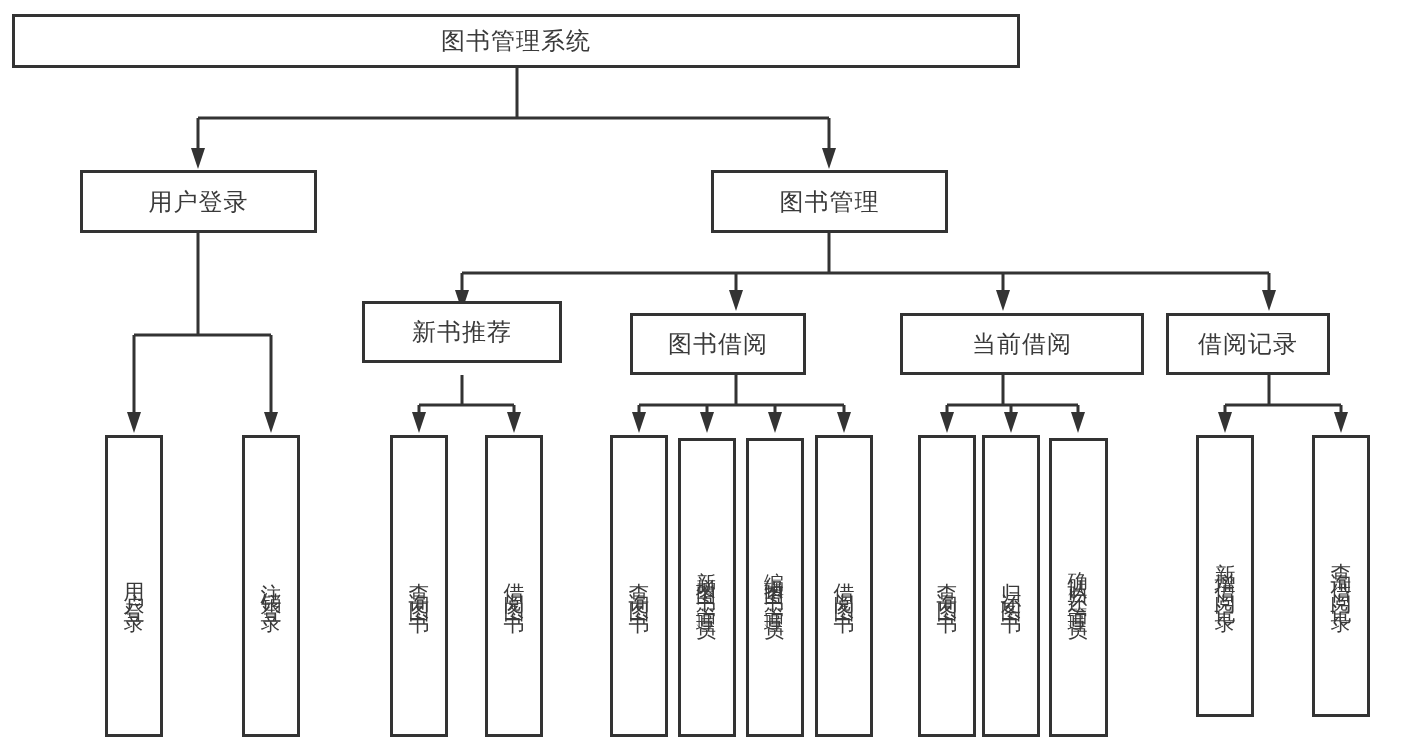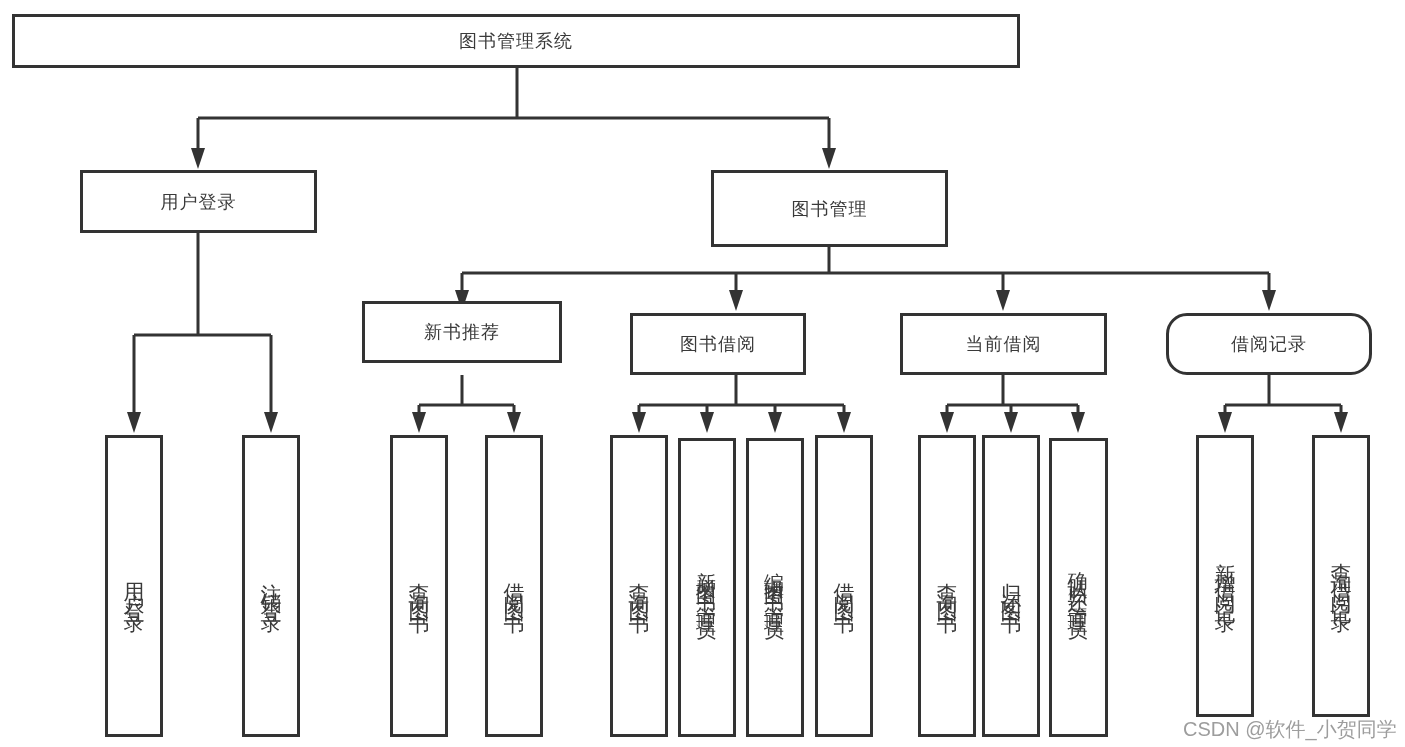--- a/index.html
+++ b/index.html
@@ -21,21 +21,21 @@
     position: absolute;
     background: #ffffff;
     border: 3px solid #333333;
     box-sizing: border-box;
     color: #3a3a3a;
     z-index: 1;
     display: flex;
     align-items: center;
     justify-content: center;
   }
-  .h-box { font-size: 18px; letter-spacing: 1px; }
+  .h-box { font-size: 24px; letter-spacing: 1px; }
   .v-box span {
     writing-mode: vertical-rl;
     text-orientation: mixed;
     font-size: 21px;
     letter-spacing: 10px;
     white-space: nowrap;
   }
   .v-box.long span {
     font-size: 20px;
     letter-spacing: 7px;
@@ -88,34 +88,34 @@
     </g>
   </svg>
 
   <div class="box h-box" style="left:12px; top:14px; width:1008px; height:54px;">
     <span>图书管理系统</span>
   </div>
 
   <div class="box h-box" style="left:80px; top:170px; width:237px; height:63px;">
     <span>用户登录</span>
   </div>
-  <div class="box h-box" style="left:711px; top:170px; width:237px; height:77px;">
+  <div class="box h-box" style="left:711px; top:170px; width:237px; height:63px;">
     <span>图书管理</span>
   </div>
 
   <div class="box h-box" style="left:362px; top:301px; width:200px; height:62px;">
     <span>新书推荐</span>
   </div>
   <div class="box h-box" style="left:630px; top:313px; width:176px; height:62px;">
     <span>图书借阅</span>
   </div>
-  <div class="box h-box" style="left:900px; top:313px; width:207px; height:62px;">
+  <div class="box h-box" style="left:900px; top:313px; width:244px; height:62px;">
     <span>当前借阅</span>
   </div>
-  <div class="box h-box" style="left:1166px; top:313px; width:206px; height:62px;border-radius:21px;">
+  <div class="box h-box" style="left:1166px; top:313px; width:164px; height:62px;">
     <span>借阅记录</span>
   </div>
 
   <div class="box v-box" style="left:105px; top:435px; width:58px; height:302px;">
     <span>用户登录</span>
   </div>
   <div class="box v-box" style="left:242px; top:435px; width:58px; height:302px;">
     <span>注销登录</span>
   </div>
 
@@ -149,15 +149,14 @@
     <span>确认归还（管理员）</span>
   </div>
 
   <div class="box v-box" style="left:1196px; top:435px; width:58px; height:282px;">
     <span>新增借阅记录</span>
   </div>
   <div class="box v-box" style="left:1312px; top:435px; width:58px; height:282px;">
     <span>查询借阅记录</span>
   </div>
 
-  <div class="watermark">CSDN @软件_小贺同学</div>
 
 </div>
 
 </body></html>

